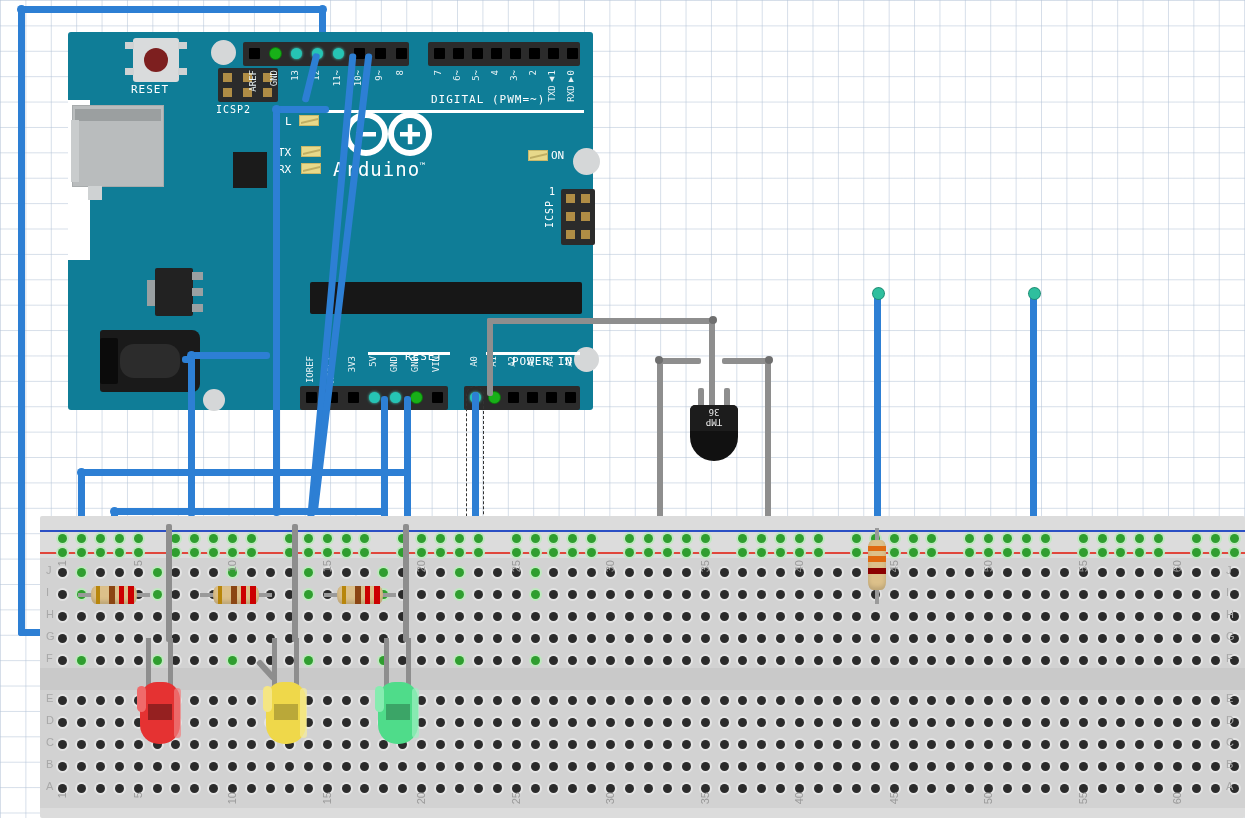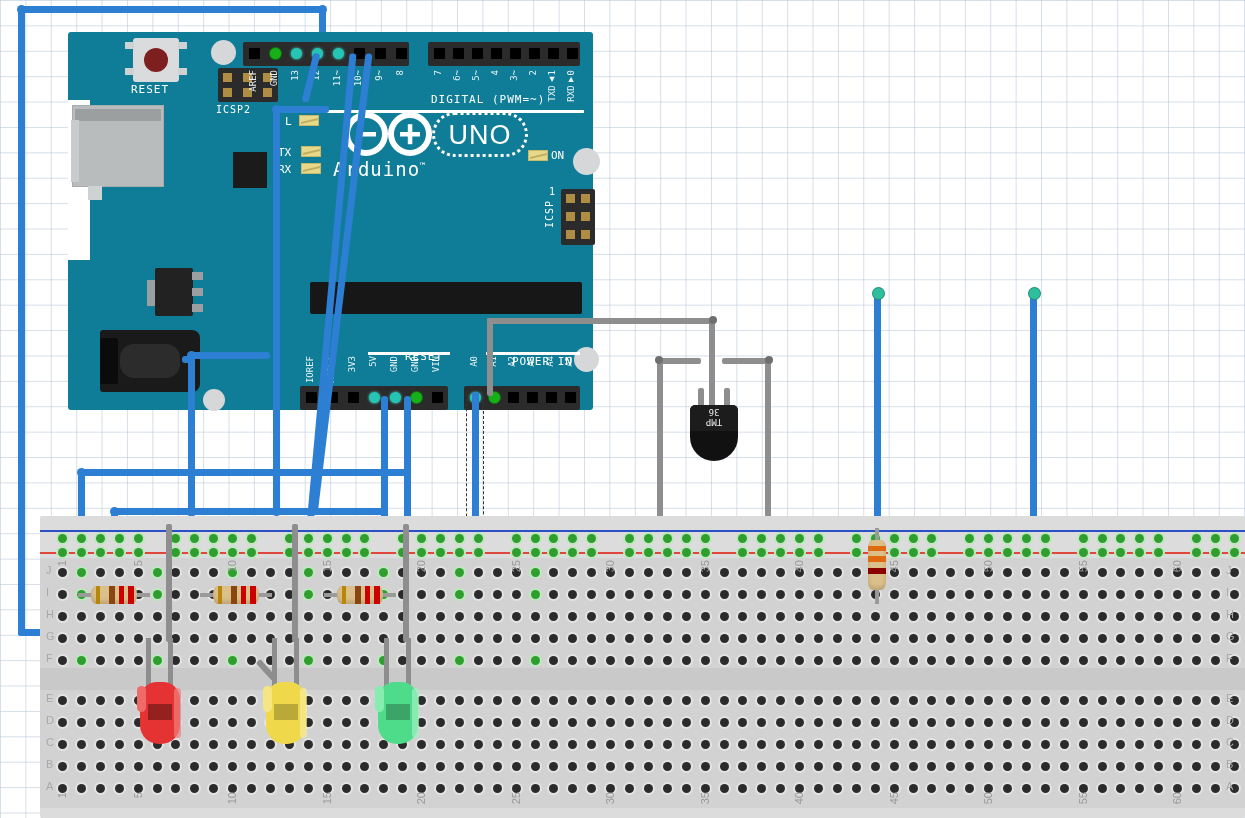--- a/index.html
+++ b/index.html
@@ -210,21 +210,20 @@
       <circle cx="24" cy="22" r="19" fill="none" stroke="#fff" stroke-width="6"></circle>
       <circle cx="68" cy="22" r="19" fill="none" stroke="#fff" stroke-width="6"></circle>
       <rect x="14" y="20" width="20" height="4.5" fill="#fff"></rect>
       <rect x="58" y="20" width="20" height="4.5" fill="#fff"></rect>
       <rect x="65.8" y="12.2" width="4.5" height="20" fill="#fff"></rect>
     </svg>
   </div>
   <div class="brand">
     <span>Arduino</span><sup>™</sup>
   </div>
-  <div class="uno">UNO</div>
 
   <div class="pcb-white-line" style="left:310px;top:110px;width:274px;"></div>
   <div class="pcb-white-line" style="left:368px;top:352px;width:82px;"></div>
   <div class="pcb-white-line" style="left:486px;top:352px;width:94px;"></div>
 
   <div class="hdr" style="left:243px;top:42px;width:166px;height:24px;"></div>
   <div id="dig-left-holes">
       <div class="hole" style="left: 249px; top: 48px;"></div>
       <div class="hole lit" style="left: 270px; top: 48px;"></div>
       <div class="hole conn" style="left: 291px; top: 48px;"></div>

